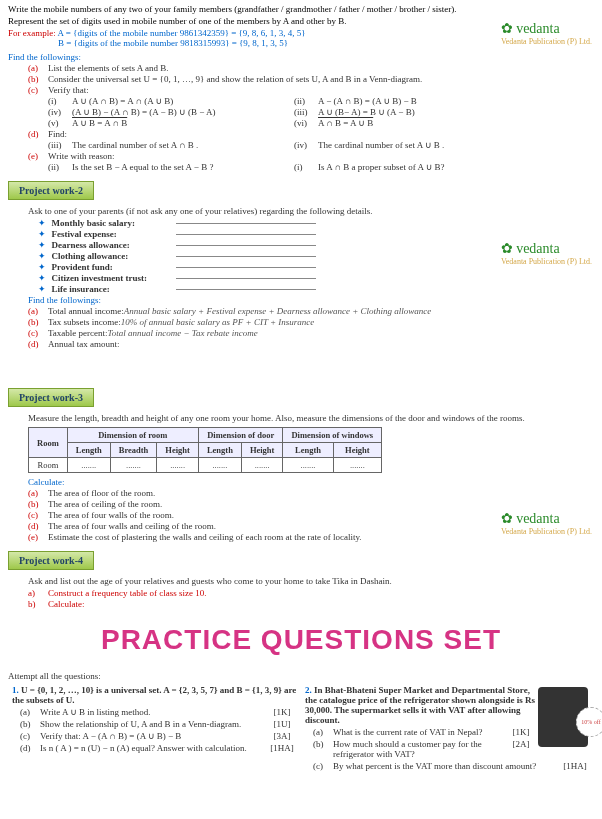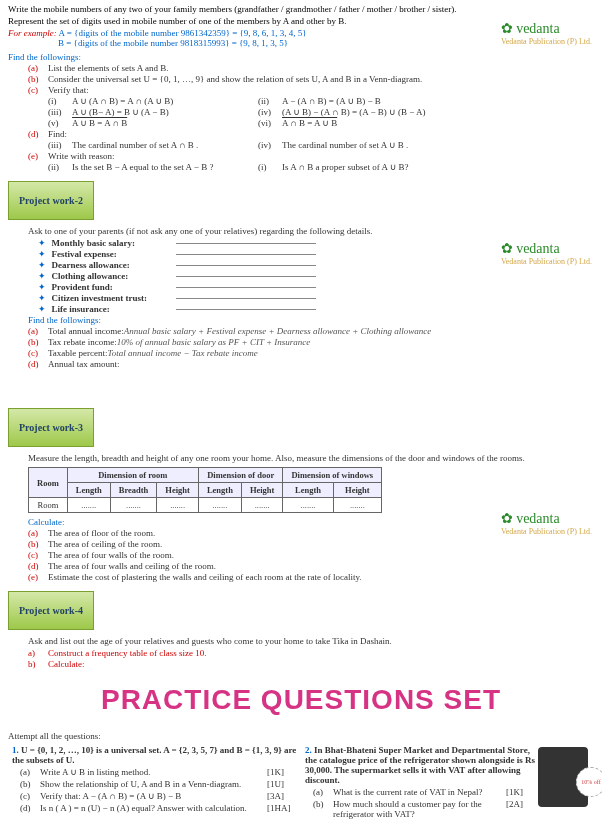--- a/index.html
+++ b/index.html
@@ -1,31 +1,31 @@
 <!DOCTYPE html>
 <html><head>
 <meta charset="utf-8">
 <style>
 body{margin:0;font-family:Georgia,serif;font-size:9px;color:#333;background:#fff;width:602px}
 .page{padding:4px 8px}
 .intro{color:#000;margin-bottom:2px}
 .rep{color:#000;margin-bottom:2px}
 .ex{color:#c00}
-.ex .exlabel{font-style:italic}
+.ex .exlabel{}
 .ex .blue{color:#06c}
 .blue{color:#06c}
 .section-title{color:#06c;margin-top:4px}
 .item{display:flex;margin:1px 0 1px 20px}
 .item .lbl{color:#c00;width:20px;flex-shrink:0}
 .item .txt{flex:1}
 .sub{display:flex;margin:1px 0 1px 40px}
-.sub .half{width:210px}
+.sub .half{width:246px}
 .sub .num{display:inline-block;width:24px}
 .overline{text-decoration:overline}
-.pw{display:inline-block;background:linear-gradient(#d4e8a8,#9ec84a);border:1px solid #7aa030;color:#246;font-weight:bold;padding:13px 10px;margin:8px 0 4px;font-size:10px}
+.pw{display:inline-block;background:linear-gradient(#d4e8a8,#9ec84a);border:1px solid #7aa030;color:#246;font-weight:bold;padding:3px 10px;margin:8px 0 4px;font-size:10px}
 .ask{margin:2px 0 2px 20px}
 .bullet-list{margin-left:30px}
 .bullet{display:flex;align-items:center;margin:1px 0}
 .bullet .dot{color:#06c;margin-right:6px}
 .bullet .bl{font-weight:bold;width:120px}
 .bullet .line{flex:1;border-bottom:1px solid #888;margin-left:4px;max-width:140px;height:1px}
 .find{color:#06c;margin-left:20px}
 .letline{display:flex;margin:1px 0 1px 20px}
 .letline .let{color:#c00;width:20px}
 .letline .it{font-style:italic;color:#555}
@@ -34,21 +34,21 @@
 th{background:#eef}
 .calc{color:#06c;margin-left:20px}
 .practice{text-align:center;color:#d63384;font-family:Impact,sans-serif;font-size:28px;letter-spacing:1px;margin:15px 0;font-weight:bold}
 .attempt{font-size:9px;margin-bottom:4px}
 .qcols{display:flex}
 .qcol{width:290px;padding:0 4px}
 .qn{color:#06c;font-weight:bold}
 .qline{display:flex;margin:2px 0}
 .qline .ql{width:20px;padding-left:8px}
 .qline .qt{flex:1}
-.qline .mk{width:30px;text-align:left}
+.qline .mk{width:30px;text-align:center}
 .publisher{position:absolute;right:10px;font-size:7px;color:#888}
 .publisher .leaf{color:#2a8a2a;font-size:14px}
 .publisher .name{color:#d4a84a;font-size:8px}
 .pub1{top:20px}.pub2{top:240px}.pub3{top:510px}
 .page{position:relative}
 .fridge{float:right;width:50px;height:60px;background:#333;border-radius:4px;margin:2px;position:relative}
 .fridge::after{content:"10% off";position:absolute;right:-18px;top:20px;background:#fff;border:1px dashed #aaa;border-radius:50%;width:28px;height:28px;font-size:6px;display:flex;align-items:center;justify-content:center;color:#c44}
 </style>
 </head>
 <body>
@@ -72,22 +72,22 @@
     </div>
 <div class="item">
       <span class="lbl">(c)</span>
       <span class="txt">Verify that:</span>
     </div>
 <div class="sub">
       <span class="half"><span class="num">(i)</span><span>A ∪ (A ∩ B) = A ∩ (A ∪ B)</span></span>
       <span class="half"><span class="num">(ii)</span><span>A − (A ∩ B) = (A ∪ B) − B</span></span>
     </div>
 <div class="sub">
+      <span class="half"><span class="num">(iv)</span><span>(A ∪ B) − (A ∩ B) = (A − B) ∪ (B − A)</span></span>
       <span class="half"><span class="num">(iii)</span><span>A ∪ (B− A) = B ∪ (A − B)</span></span>
-      <span class="half"><span class="num">(iv)</span><span>(A ∪ B) − (A ∩ B) = (A − B) ∪ (B − A)</span></span>
     </div>
 <div class="sub">
       <span class="half"><span class="num">(v)</span><span class="overline">A ∪ B  =  A  ∩  B</span></span>
       <span class="half"><span class="num">(vi)</span><span class="overline">A ∩ B  =  A ∪  B</span></span>
     </div>
 <div class="item">
       <span class="lbl">(d)</span>
       <span class="txt">Find:</span>
     </div>
 <div class="sub">
@@ -144,21 +144,21 @@
       </div>
     </div>
 <div class="find">Find the followings:</div>
 <div class="letline">
       <span class="let">(a)</span>
       <span>Total annual income:</span>
       <span class="it"> Annual basic salary + Festival expense + Dearness allowance + Clothing allowance</span>
     </div>
 <div class="letline">
       <span class="let">(b)</span>
-      <span>Tax rebate income:</span>
+      <span>Tax subsets income:</span>
       <span class="it"> 10% of annual basic salary as PF + CIT + Insurance</span>
     </div>
 <div class="letline">
       <span class="let">(c)</span>
       <span>Taxable percent:</span>
       <span class="it"> Total annual income − Tax rebate income</span>
     </div>
 <div class="letline">
       <span class="let">(d)</span>
       <span>Annual tax amount:</span>

